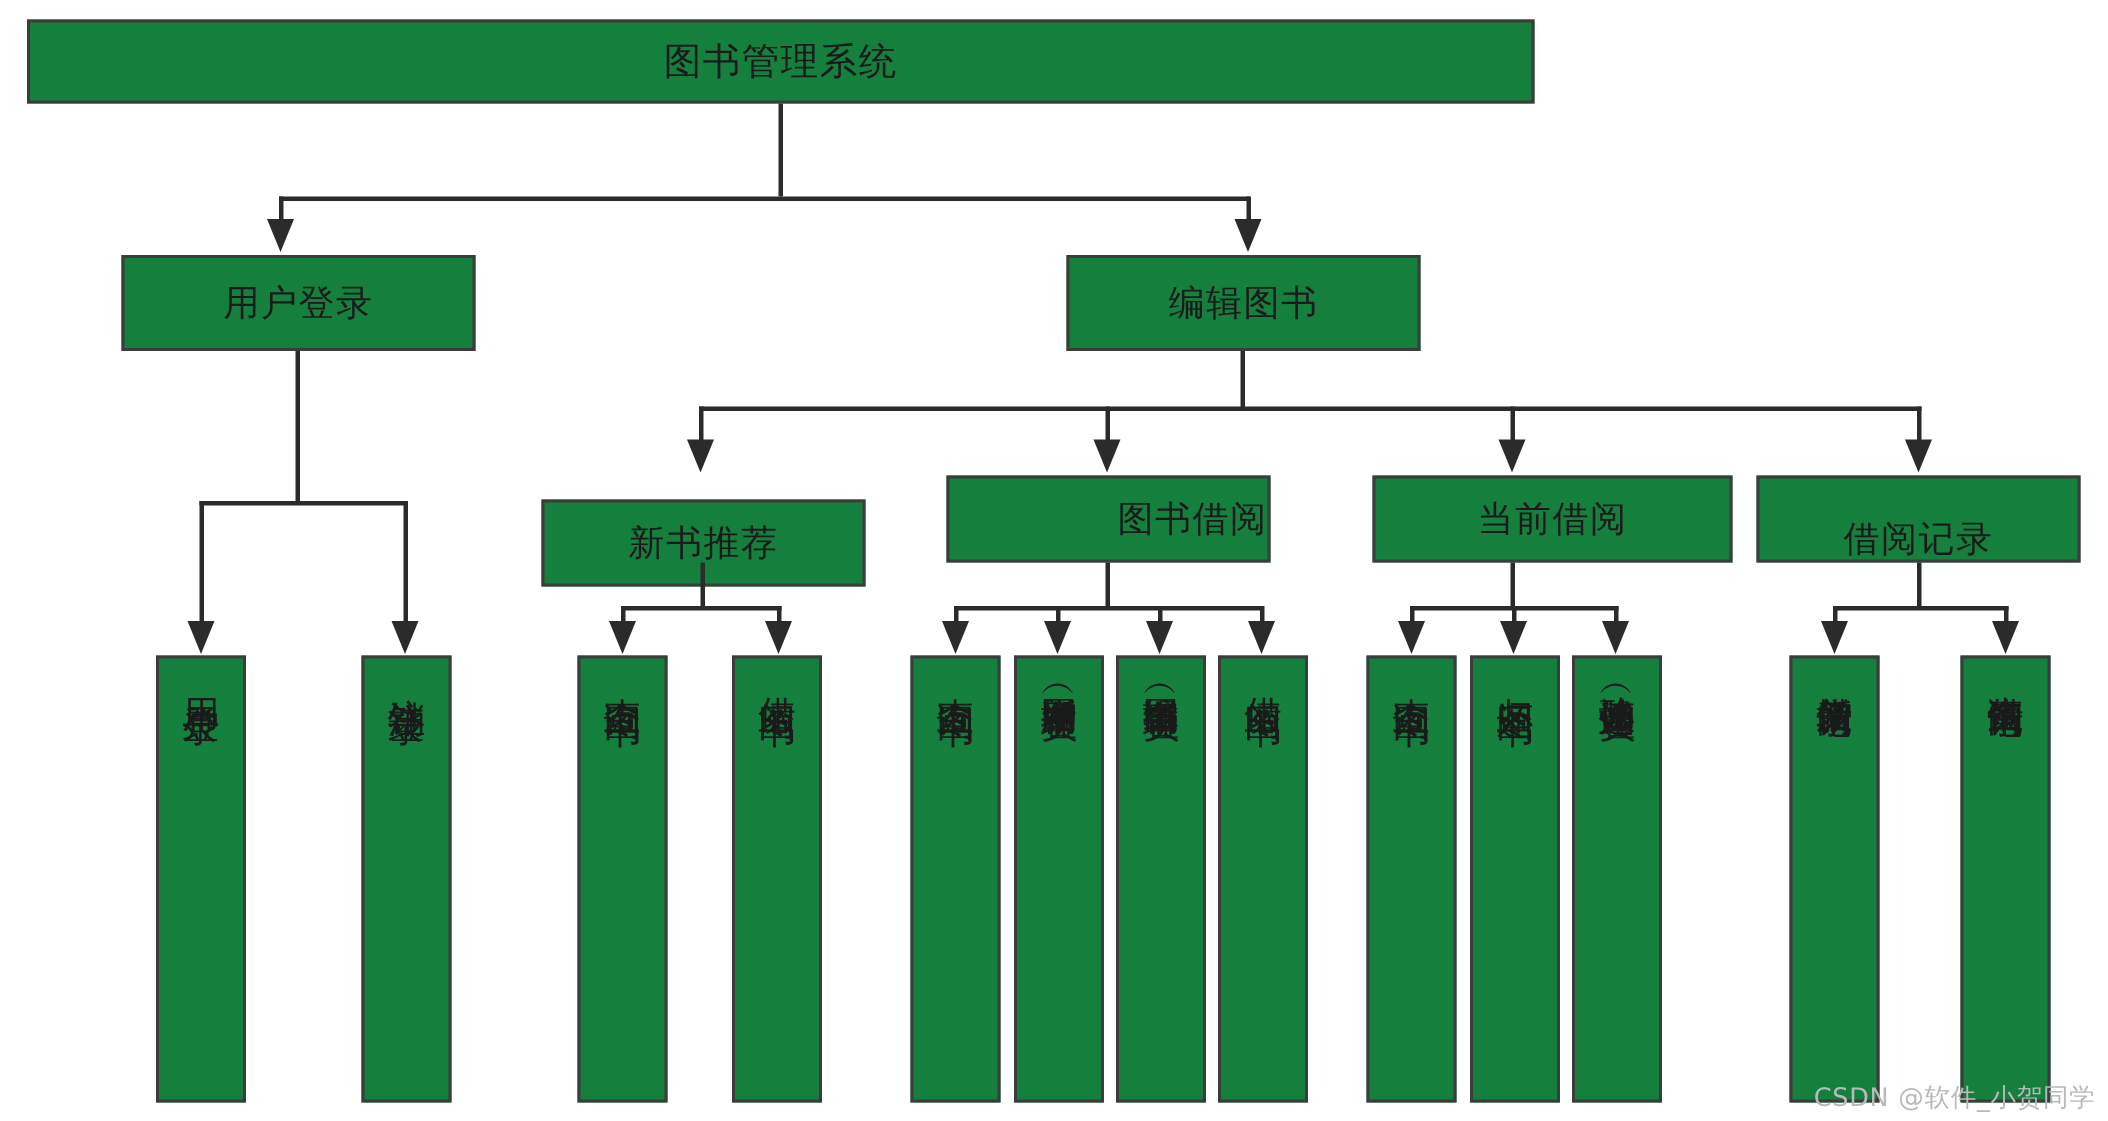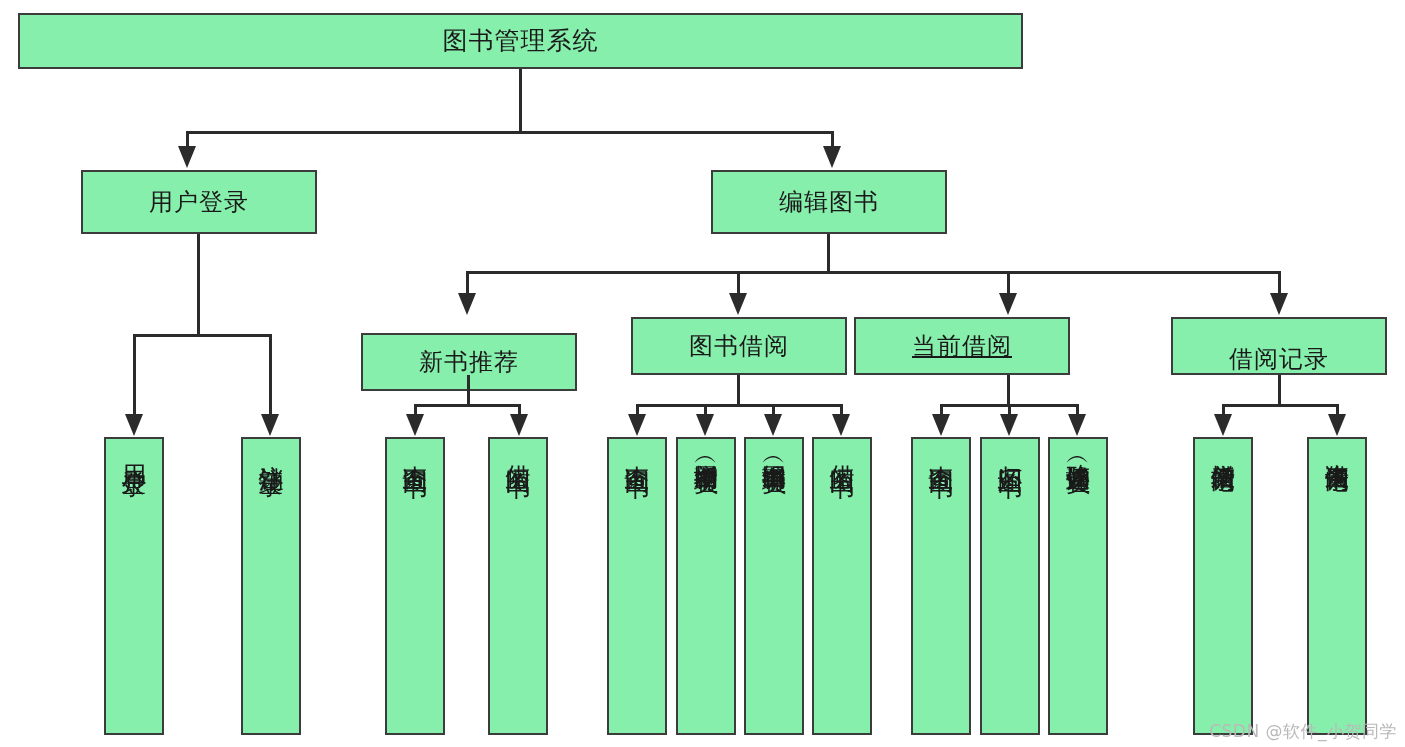--- a/index.html
+++ b/index.html
@@ -14,21 +14,21 @@
     position: relative;
     width: 1405px;
     height: 747px;
     background: #ffffff;
     overflow: hidden;
   }
   .node {
     position: absolute;
     box-sizing: border-box;
     border: 2px solid #3c3c3c;
-    background: #86efac;
+    background: #15803d;
     display: flex;
     align-items: center;
     justify-content: center;
     color: #1a1a1a;
   }
   .node .lbl {
     display: block;
     text-align: center;
     line-height: 1.18;
     white-space: nowrap;
@@ -125,24 +125,24 @@
   <div class="ln v" style="left:737px; top:271px; height:24px;"></div>
   <div class="arrow" style="left:729px; top:293px;"></div>
   <div class="ln v" style="left:1007px; top:271px; height:24px;"></div>
   <div class="arrow" style="left:999px; top:293px;"></div>
   <div class="ln v" style="left:1278px; top:271px; height:24px;"></div>
   <div class="arrow" style="left:1270px; top:293px;"></div>
 
   <div class="node horiz" style="left:361px; top:333px; width:216px; height:58px;">
     <span class="lbl">新书推荐</span>
   </div>
-  <div class="node horiz" style="left:631px; top:317px; width:216px; height:58px;">
+  <div class="node horiz" style="left:631px; top:317px; width:216px; height:58px;justify-content:flex-end;">
     <span class="lbl">图书借阅</span>
   </div>
-  <div class="node horiz" style="left:854px; top:317px; width:216px; height:58px;text-decoration:underline;">
+  <div class="node horiz" style="left:915px; top:317px; width:240px; height:58px;">
     <span class="lbl">当前借阅</span>
   </div>
   <div class="node horiz" style="left:1171px; top:317px; width:216px; height:58px;align-items:flex-end;">
     <span class="lbl">借阅记录</span>
   </div>
 
   <div class="ln v" style="left:467px; top:375px; height:31px;"></div>
   <div class="ln h" style="left:414px; top:404px; width:107px;"></div>
   <div class="ln v" style="left:414px; top:404px; height:12px;"></div>
   <div class="arrow" style="left:406px; top:414px;"></div>

